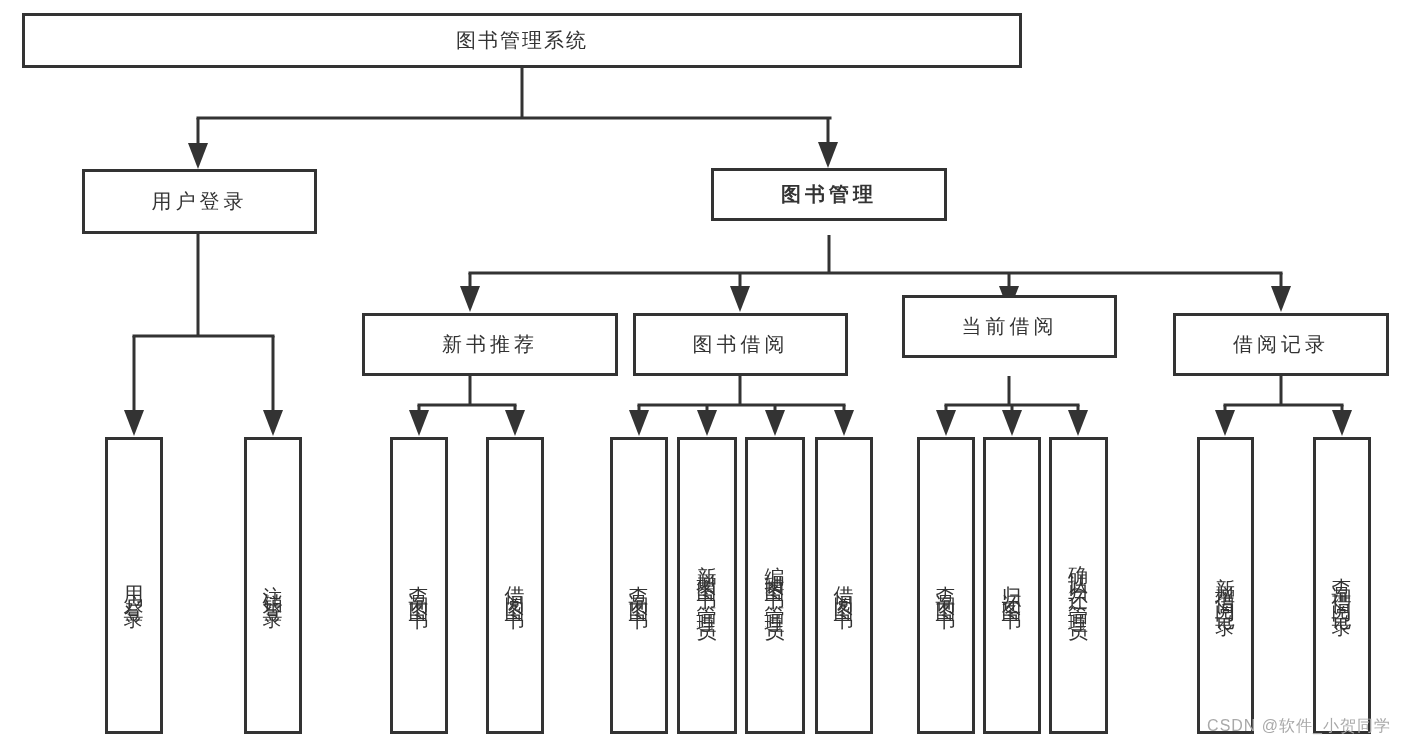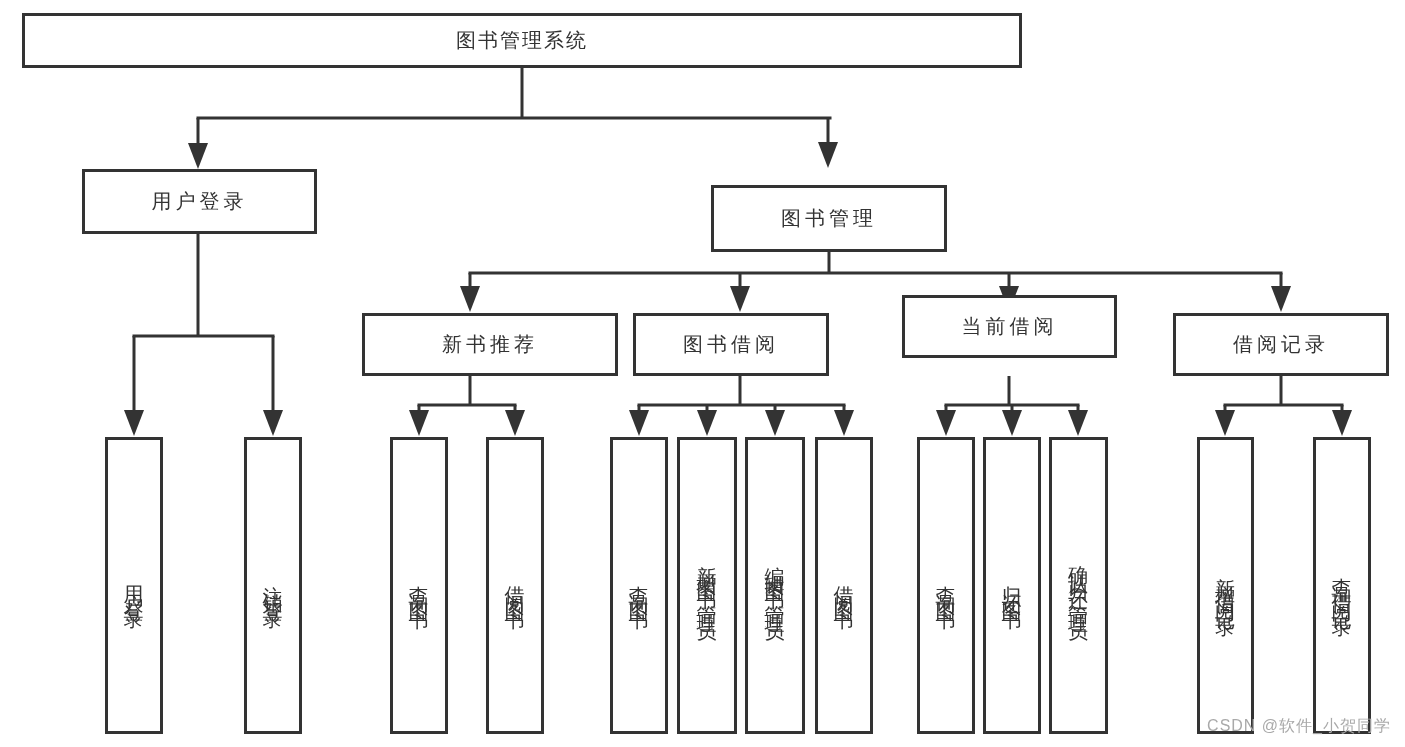--- a/index.html
+++ b/index.html
@@ -153,28 +153,28 @@
     </g>
   </svg>
 
   <div class="node root-box" style="left:22px; top:13px; width:1000px; height:55px;">
     <span class="hlabel">图书管理系统</span>
   </div>
 
   <div class="node" style="left:82px; top:169px; width:235px; height:65px;">
     <span class="hlabel">用户登录</span>
   </div>
-  <div class="node" style="left:711px; top:185px; width:236px; height:67px;">
+  <div class="node" style="left:711px; top:168px; width:236px; height:53px;font-weight:bold;">
     <span class="hlabel">图书管理</span>
   </div>
 
   <div class="node" style="left:362px; top:313px; width:256px; height:63px;">
     <span class="hlabel">新书推荐</span>
   </div>
-  <div class="node" style="left:633px; top:313px; width:196px; height:63px;">
+  <div class="node" style="left:633px; top:313px; width:215px; height:63px;">
     <span class="hlabel">图书借阅</span>
   </div>
   <div class="node" style="left:902px; top:295px; width:215px; height:63px;font-family:Liberation Mono, monospace;">
     <span class="hlabel">当前借阅</span>
   </div>
   <div class="node" style="left:1173px; top:313px; width:216px; height:63px;">
     <span class="hlabel">借阅记录</span>
   </div>
 
   <div class="leaf" style="left:105px; width:58px;">

